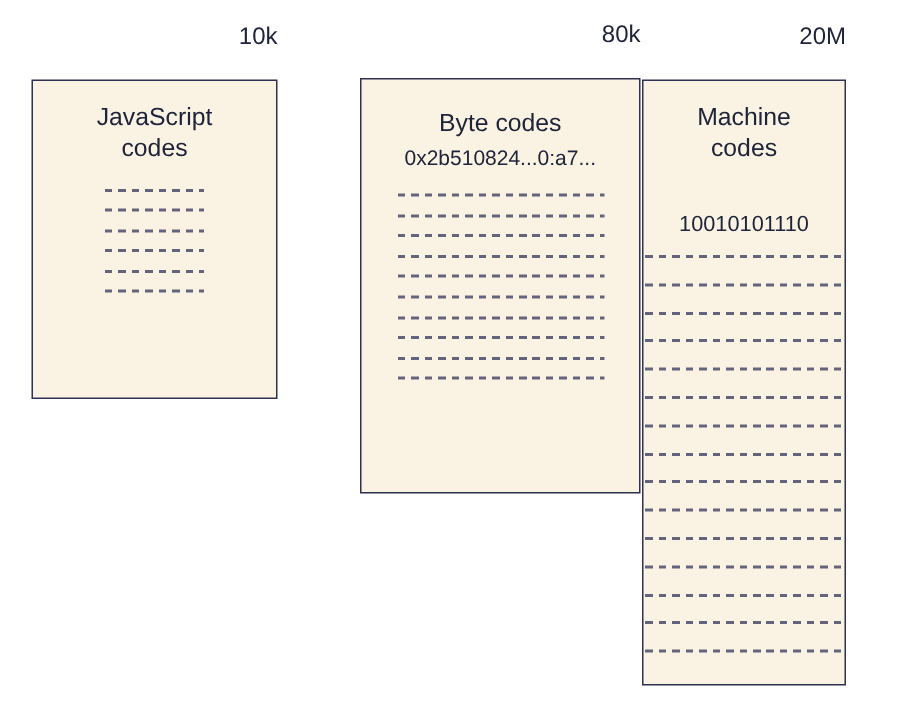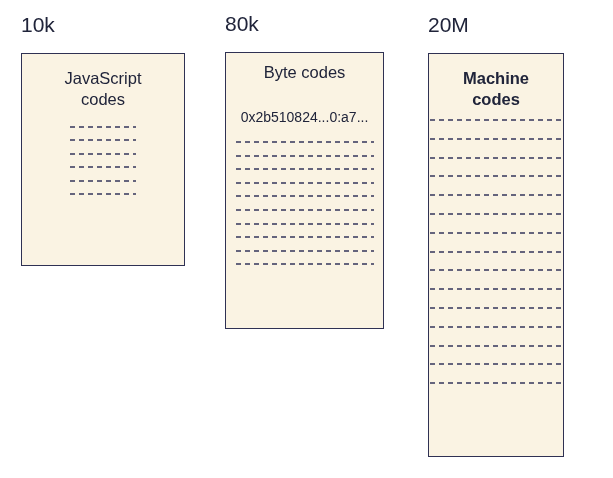--- a/index.html
+++ b/index.html
@@ -17,58 +17,58 @@
   }
   .canvas {
     position: relative;
     width: 613px;
     height: 478px;
     background: var(--background);
     overflow: hidden;
   }
   .column { position: absolute; }
   .col-0 { left: 21px;  top: 14px; width: 164px; }
-  .col-1 { left: 225px; top: 13px; width: 159px; }
+  .col-1 { left: 240px; top: 13px; width: 187px; }
   .col-2 { left: 428px; top: 14px; width: 136px; }
 
   .size-label {
-    text-align: left;
-    font-size: 21px;
+    text-align: right;
+    font-size: 16px;
     line-height: 22px;
     margin-bottom: 17px;
     color: var(--text);
   }
   .box {
     background: var(--box-fill);
     border: 1.5px solid var(--box-border);
     width: 100%;
   }
   .col-0 .box { height: 213px; }
   .col-1 .box { height: 277px; }
-  .col-2 .box { height: 404px; font-weight: bold; }
+  .col-2 .box { height: 404px; }
 
   .box-heading {
     text-align: center;
     font-size: 16.5px;
     line-height: 21px;
     white-space: pre-line;
     color: var(--text);
   }
   .col-0 .box-heading { margin-top: 14px; }
-  .col-1 .box-heading { margin-top: 9px; }
+  .col-1 .box-heading { margin-top: 19px; }
   .col-2 .box-heading { margin-top: 14px; }
 
   .body-lines {
     text-align: center;
     font-size: 14px;
     color: var(--text);
   }
   .col-0 .body-lines { margin-top: 16px; }
   .col-0 .body-line  { line-height: 22px; }
-  .col-1 .body-lines { margin-top: 22px; }
+  .col-1 .body-lines { }
   .col-1 .body-line  { line-height: 25px; }
   .col-2 .body-lines { margin-top: 29px; }
   .col-2 .body-line  { line-height: 22px; font-size: 14.5px; }
 
   .dashes {
     display: flex;
     flex-direction: column;
     margin-left: auto;
     margin-right: auto;
   }
@@ -129,20 +129,23 @@
           <div class="dash-line"></div>
         </div>
     </div>
   </section>
 
   <section class="column col-2">
     <div class="size-label">20M</div>
     <div class="box">
       <div class="box-heading">Machine
 codes</div>
+      <div class="body-lines">
+        <div class="body-line">10010101110</div>
+      </div>
       <div class="dashes">
           <div class="dash-line"></div>
           <div class="dash-line"></div>
           <div class="dash-line"></div>
           <div class="dash-line"></div>
           <div class="dash-line"></div>
           <div class="dash-line"></div>
           <div class="dash-line"></div>
           <div class="dash-line"></div>
           <div class="dash-line"></div>

